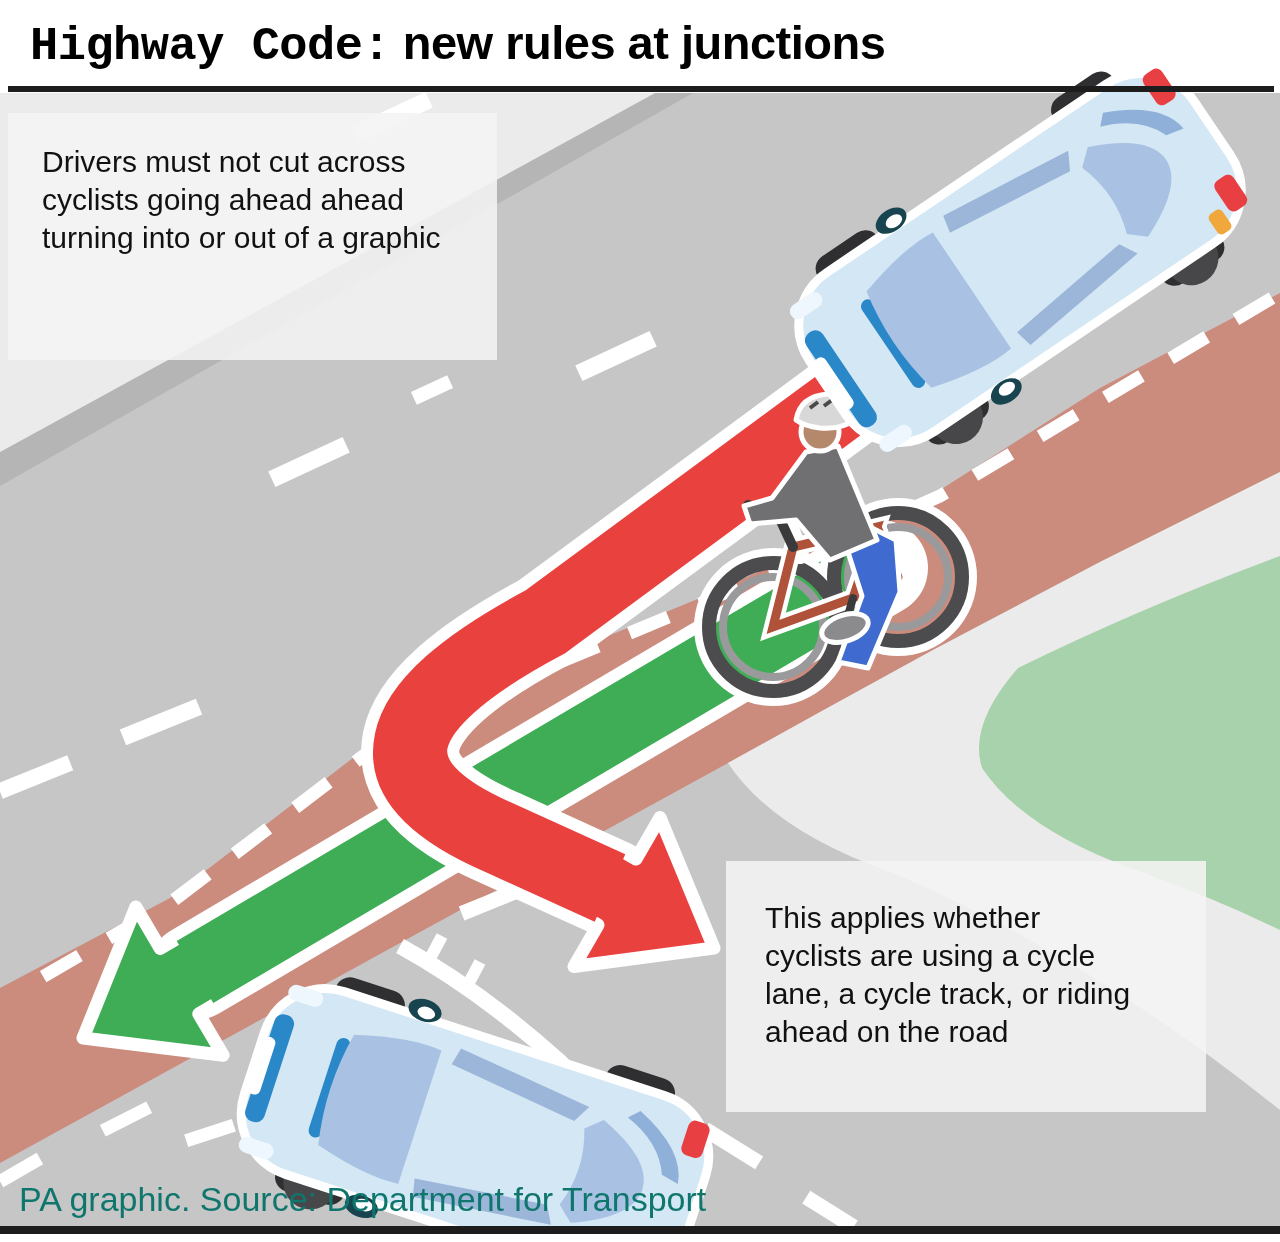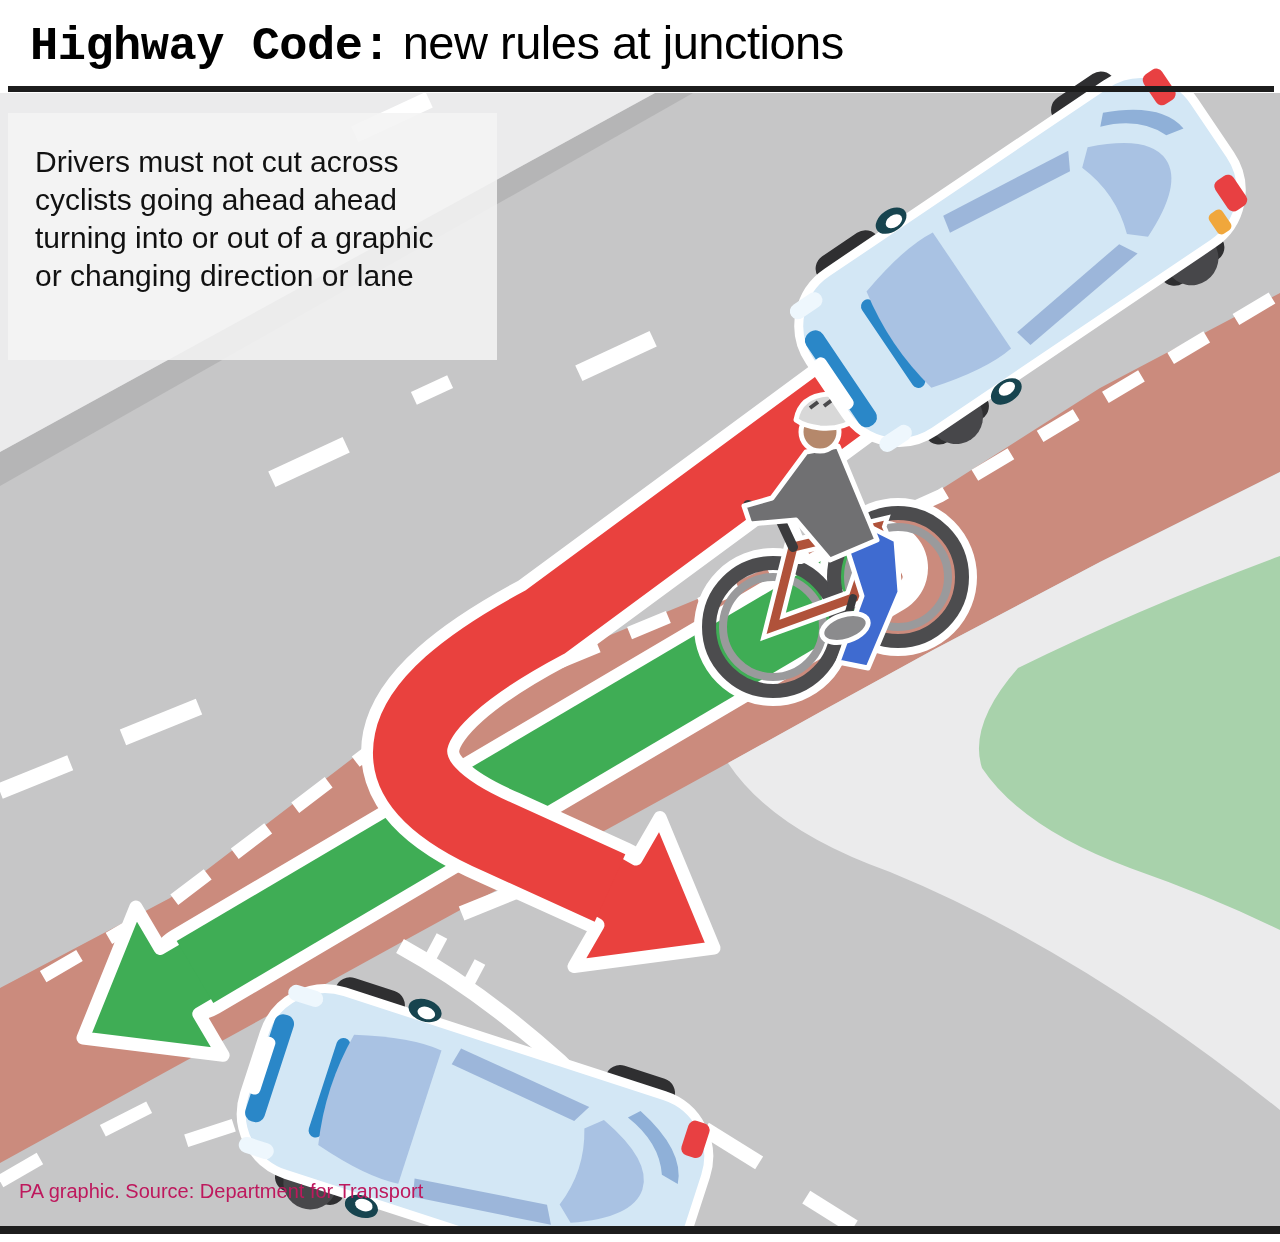--- a/index.html
+++ b/index.html
@@ -2,26 +2,26 @@
 <html><head>
 <meta charset="utf-8">
 <style>
   html,body{margin:0;padding:0;background:#fff;}
   .page{position:relative;width:1280px;height:1242px;overflow:hidden;background:#fff;
         font-family:"Liberation Sans", sans-serif;}
   .scene-svg{position:absolute;left:0;top:0;width:1280px;height:1242px;display:block;}
   .page-title{position:absolute;left:30px;top:14px;font-size:47px;line-height:58px;color:#000;
               letter-spacing:-0.5px;white-space:nowrap;}
   .page-title .t-bold{font-weight:700;font-family:Liberation Mono, monospace;}
-  .page-title .t-reg{font-weight:400;}
+  .page-title .t-reg{font-weight:700;}
   .callout{position:absolute;background:rgba(244,244,244,0.88);color:#111;}
-  .callout .line{font-size:30px;line-height:38px;white-space:nowrap;font-weight:400;}
+  .callout .line{font-size:30px;line-height:38px;white-space:nowrap;font-weight:400;margin-left:7px;}
   .callout-top{left:8px;top:113px;width:489px;height:247px;padding:30px 0 0 27px;box-sizing:border-box;}
   .callout-bottom{left:726px;top:861px;width:480px;height:251px;padding:38px 0 0 32px;box-sizing:border-box;}
-  .footer-credit{position:absolute;left:19px;top:1180px;font-size:20px;color:#be185d;white-space:nowrap;}
+  .footer-credit{position:absolute;left:19px;top:1180px;font-size:34px;color:#0f766e;white-space:nowrap;}
 </style>
 </head>
 <body>
 
 <div class="page">
 
 <svg class="scene-svg" viewBox="0 0 1280 1242">
   <defs>
     <g id="car-shape">
 
@@ -148,19 +148,24 @@
 </svg>
 
   <div class="page-title">
     <span class="t-bold">Highway Code:</span><span class="t-reg"> new rules at junctions</span>
   </div>
 
   <div class="callout callout-top">
     <div class="line">Drivers must not cut across</div>
     <div class="line">cyclists going ahead ahead</div>
     <div class="line">turning into or out of a graphic</div>
-    <div class="line">or changing direction or lane</div>
   </div>
 
+  <div class="callout callout-bottom">
+    <div class="line">This applies whether</div>
+    <div class="line">cyclists are using a cycle</div>
+    <div class="line">lane, a cycle track, or riding</div>
+    <div class="line">ahead on the road</div>
+  </div>
 
   <div class="footer-credit">PA graphic. Source: Department for Transport</div>
 
 </div>
 
 </body></html>

